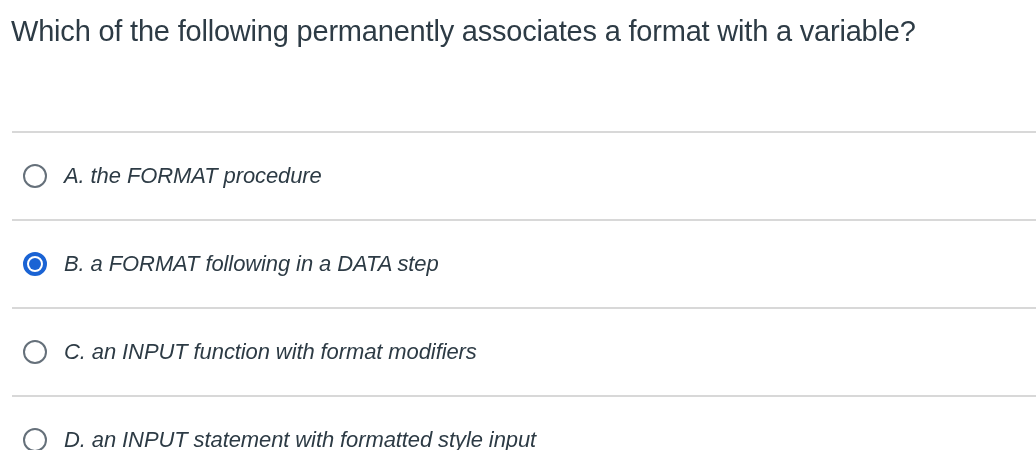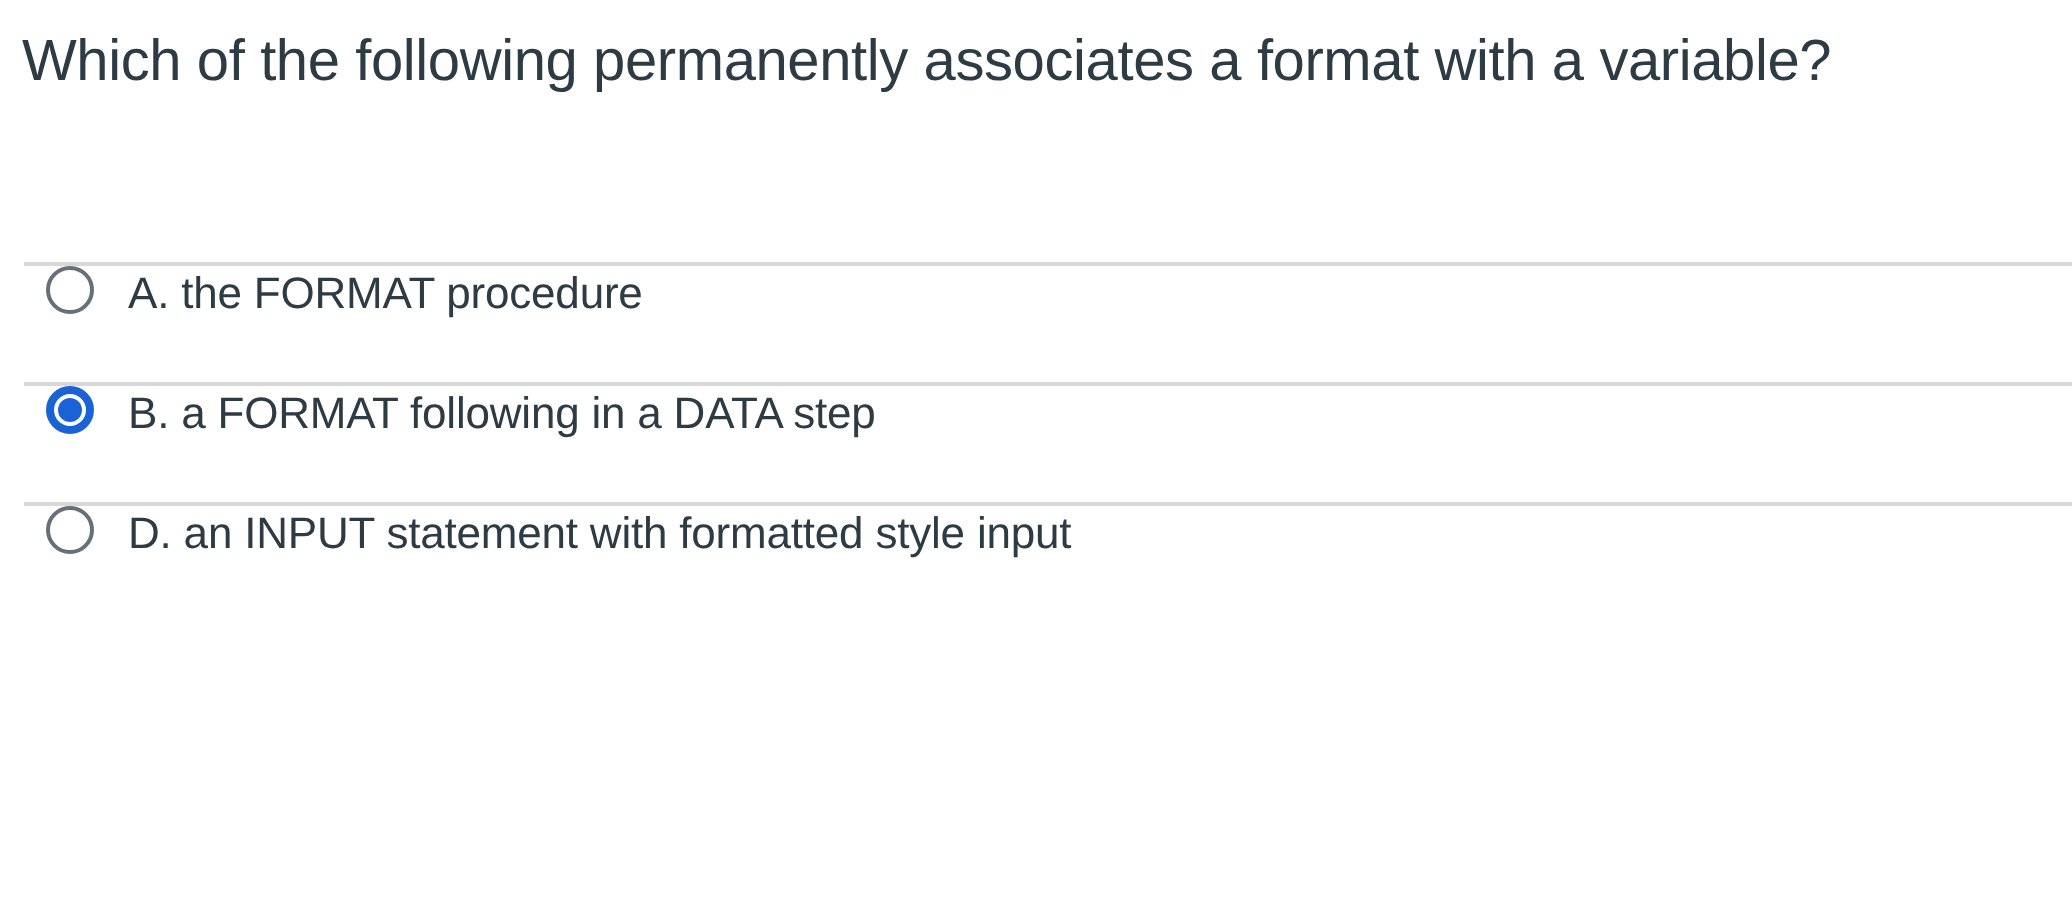--- a/index.html
+++ b/index.html
@@ -25,24 +25,26 @@
     line-height: 1.25;
     letter-spacing: -0.2px;
     color: var(--text-color, #2d3b45);
     white-space: nowrap;
   }
   .options-list {
     margin-left: 12px; 
   }
   .option-row {
     box-sizing: border-box;
-    height: 60px;
+    height: 88px;
     border-top: 2px solid var(--divider-color, #d8d8d8);
     display: flex;
+    align-items: center;
     cursor: pointer;
+    font-style: italic;
   }
   .radio {
     flex: 0 0 auto;
     box-sizing: border-box;
     width: 24px;
     height: 24px;
     margin-left: 11px;
     margin-right: 17px;
     border-radius: 50%;
     border: 2px solid var(--radio-border-color, #65707a);
@@ -80,19 +82,23 @@
   <div class="option-row">
     <span class="radio"></span>
     <span class="option-label">A. the FORMAT procedure</span>
   </div>
 
   <div class="option-row selected">
     <span class="radio"></span>
     <span class="option-label">B. a FORMAT following in a DATA step</span>
   </div>
 
+  <div class="option-row">
+    <span class="radio"></span>
+    <span class="option-label">C. an INPUT function with format modifiers</span>
+  </div>
 
   <div class="option-row">
     <span class="radio"></span>
     <span class="option-label">D. an INPUT statement with formatted style input</span>
   </div>
 
 </div>
 
 </body></html>

